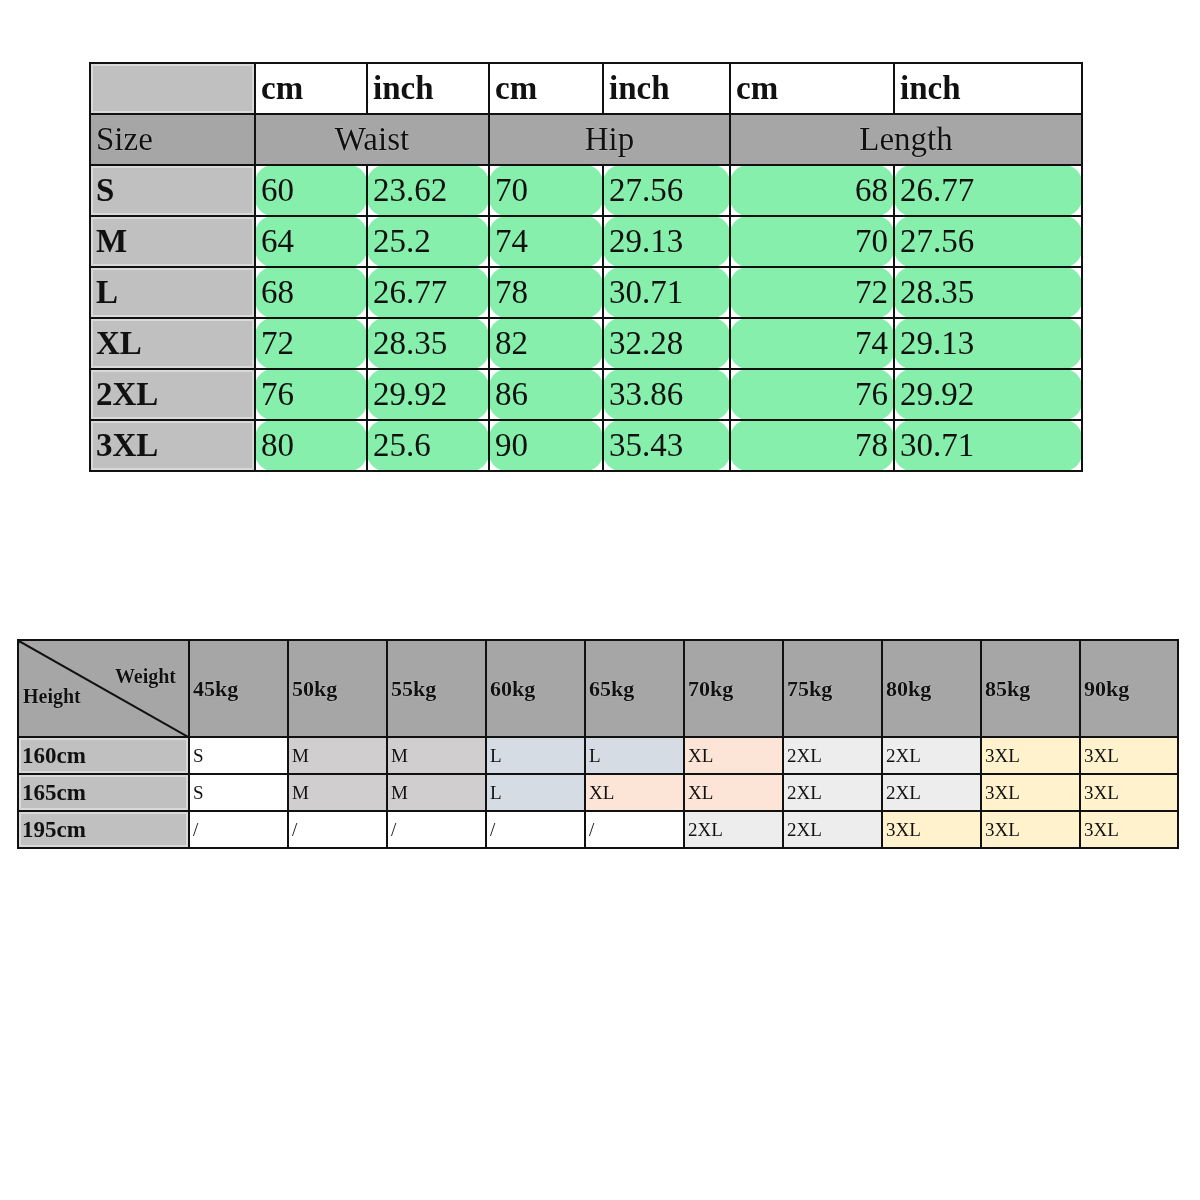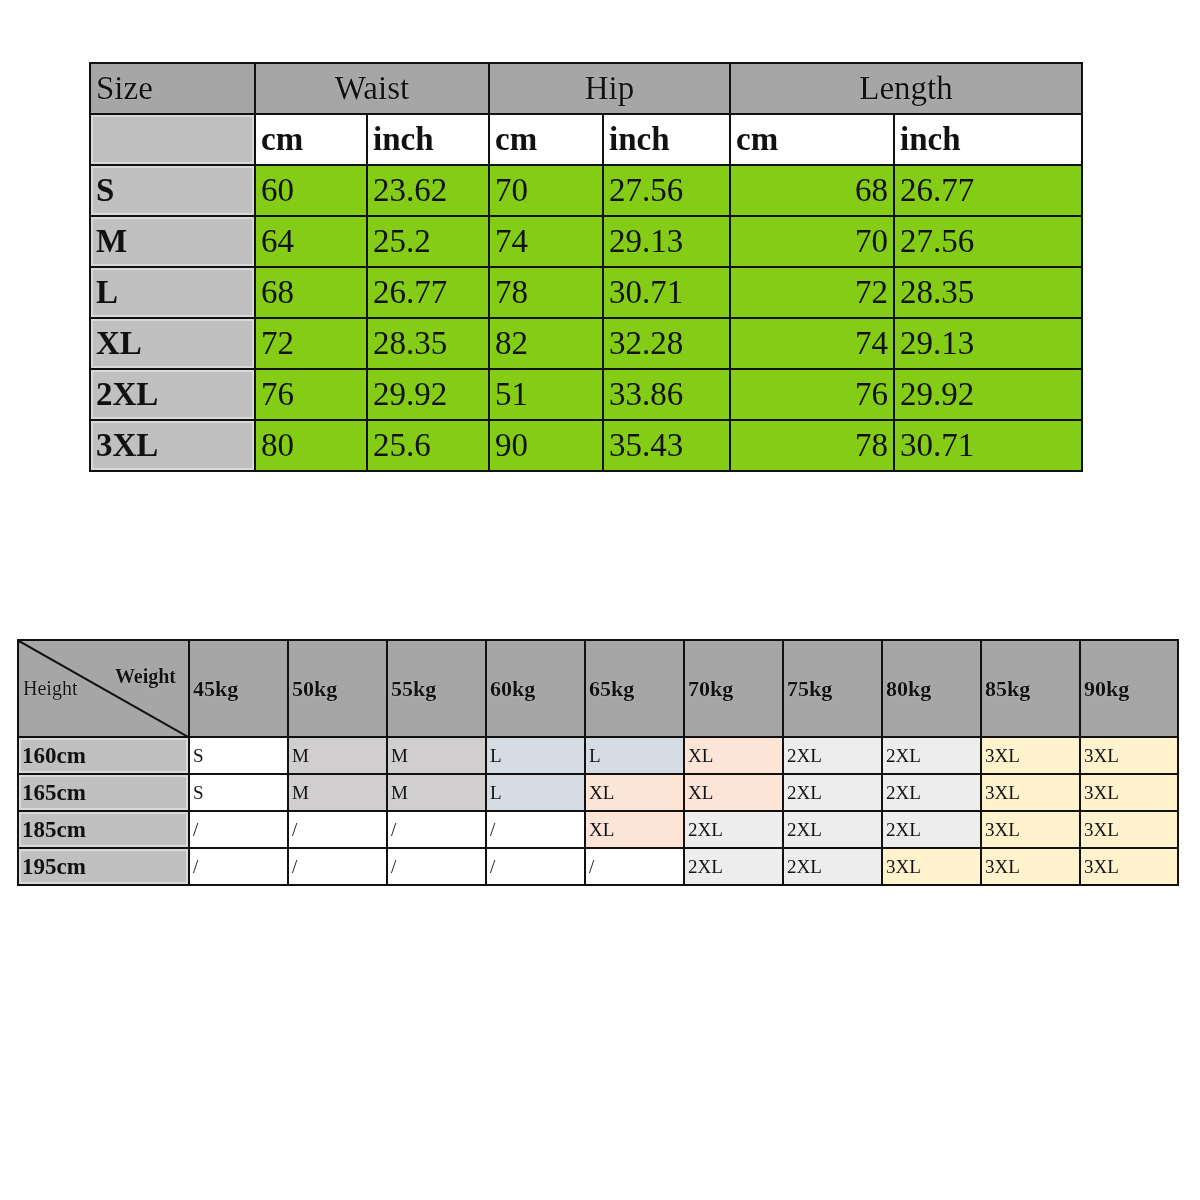--- a/index.html
+++ b/index.html
@@ -9,21 +9,21 @@
   
   #size-table { position: absolute; left: 89px; top: 62px; border-collapse: collapse;
                 table-layout: fixed; border: 2px solid #111; }
   #size-table td { border: 2px solid #111; padding: 0 0 0 5px; height: 49px;
                    font-size: 33px; line-height: 49px; white-space: nowrap; overflow: hidden;
                    vertical-align: middle; }
   #size-table .hdr { background: #a6a6a6; text-shadow: 0 0 1px #eee; }
   #size-table .hdr.center { text-align: center; padding: 0; }
   #size-table .sizecol { background: #c0c0c0; font-weight: bold; box-shadow: inset 0 0 0 2px #d9d9d9; }
   #size-table .unit { background: #fff; font-weight: bold; }
-  #size-table .num { background: #84cc16; }
+  #size-table .num { background: #86efac; border-radius: 18px; }
   #size-table .right { text-align: right; padding: 0 5px 0 0; }
 
   
   #guide-table { position: absolute; left: 17px; top: 639px; border-collapse: collapse;
                  table-layout: fixed; border: 2px solid #fca5a5; }
   #guide-table td { border: 2px solid #111; height: 35px; padding: 0 0 0 3px;
                     font-size: 21px; line-height: 35px; white-space: nowrap; overflow: hidden;
                     vertical-align: middle; }
   #guide-table .hdr { background: #a6a6a6; height: 95px; font-weight: bold; font-size: 22px;
                       text-shadow: 0 0 1px #eee; }
@@ -34,53 +34,53 @@
   .c-M   { background: #d0cece; }
   .c-L   { background: #d6dce4; }
   .c-XL  { background: #fce4d6; }
   .c-2XL { background: #ededed; }
   .c-3XL { background: #fff2cc; }
   .c-na  { background: #ffffff; }
 
   .corner { position: relative; padding: 0 !important; }
   .corner svg { position: absolute; left: 0; top: 0; }
   .corner .w-label { position: absolute; right: 12px; top: 18px; font-size: 20px; font-weight: bold; }
-  .corner .h-label { position: absolute; left: 4px; bottom: 30px; font-size: 20px; font-weight: normal; }
+  .corner .h-label { position: absolute; left: 4px; bottom: 22px; font-size: 20px; font-weight: bold; }
   .corner .marker { position: absolute; left: -2px; top: -2px; width: 0; height: 0;
                     border-top: 7px solid #1a8a1a; border-right: 7px solid transparent; }
 </style>
 </head>
 <body>
 
 <table id="size-table">
   <colgroup>
     <col style="width:165px">
       <col style="width:112px">
       <col style="width:122px">
     <col style="width:114px">
       <col style="width:127px">
       <col style="width:164px">
       <col style="width:188px">
   </colgroup>
   <tbody>
       <tr>
-    <td class="hdr">Size</td>
-    <td class="hdr center" colspan="2">Waist</td>
-    <td class="hdr center" colspan="2">Hip</td>
-    <td class="hdr center" colspan="2">Length</td>
-  </tr>
-  <tr>
     <td class="sizecol"></td>
     <td class="unit">cm</td>
     <td class="unit">inch</td>
     <td class="unit">cm</td>
     <td class="unit">inch</td>
     <td class="unit">cm</td>
     <td class="unit">inch</td>
   </tr>
+  <tr>
+    <td class="hdr">Size</td>
+    <td class="hdr center" colspan="2">Waist</td>
+    <td class="hdr center" colspan="2">Hip</td>
+    <td class="hdr center" colspan="2">Length</td>
+  </tr>
   </tbody>
     <tbody id="size-rows">
       <tr>
         <td class="sizecol">S</td>
         <td class="num">60</td>
         <td class="num">23.62</td>
         <td class="num">70</td>
         <td class="num">27.56</td>
         <td class="num right">68</td>
         <td class="num">26.77</td>
@@ -109,21 +109,21 @@
         <td class="num">28.35</td>
         <td class="num">82</td>
         <td class="num">32.28</td>
         <td class="num right">74</td>
         <td class="num">29.13</td>
       </tr>
       <tr>
         <td class="sizecol">2XL</td>
         <td class="num">76</td>
         <td class="num">29.92</td>
-        <td class="num">51</td>
+        <td class="num">86</td>
         <td class="num">33.86</td>
         <td class="num right">76</td>
         <td class="num">29.92</td>
       </tr>
       <tr>
         <td class="sizecol">3XL</td>
         <td class="num">80</td>
         <td class="num">25.6</td>
         <td class="num">90</td>
         <td class="num">35.43</td>
@@ -190,33 +190,20 @@
         <td class="cell c-M">M</td>
         <td class="cell c-L">L</td>
         <td class="cell c-XL">XL</td>
         <td class="cell c-XL">XL</td>
         <td class="cell c-2XL">2XL</td>
         <td class="cell c-2XL">2XL</td>
         <td class="cell c-3XL">3XL</td>
         <td class="cell c-3XL">3XL</td>
       </tr>
       <tr>
-        <td class="rowhdr">185cm</td>
-        <td class="cell c-na">/</td>
-        <td class="cell c-na">/</td>
-        <td class="cell c-na">/</td>
-        <td class="cell c-na">/</td>
-        <td class="cell c-XL">XL</td>
-        <td class="cell c-2XL">2XL</td>
-        <td class="cell c-2XL">2XL</td>
-        <td class="cell c-2XL">2XL</td>
-        <td class="cell c-3XL">3XL</td>
-        <td class="cell c-3XL">3XL</td>
-      </tr>
-      <tr>
         <td class="rowhdr">195cm</td>
         <td class="cell c-na">/</td>
         <td class="cell c-na">/</td>
         <td class="cell c-na">/</td>
         <td class="cell c-na">/</td>
         <td class="cell c-na">/</td>
         <td class="cell c-2XL">2XL</td>
         <td class="cell c-2XL">2XL</td>
         <td class="cell c-3XL">3XL</td>
         <td class="cell c-3XL">3XL</td>

